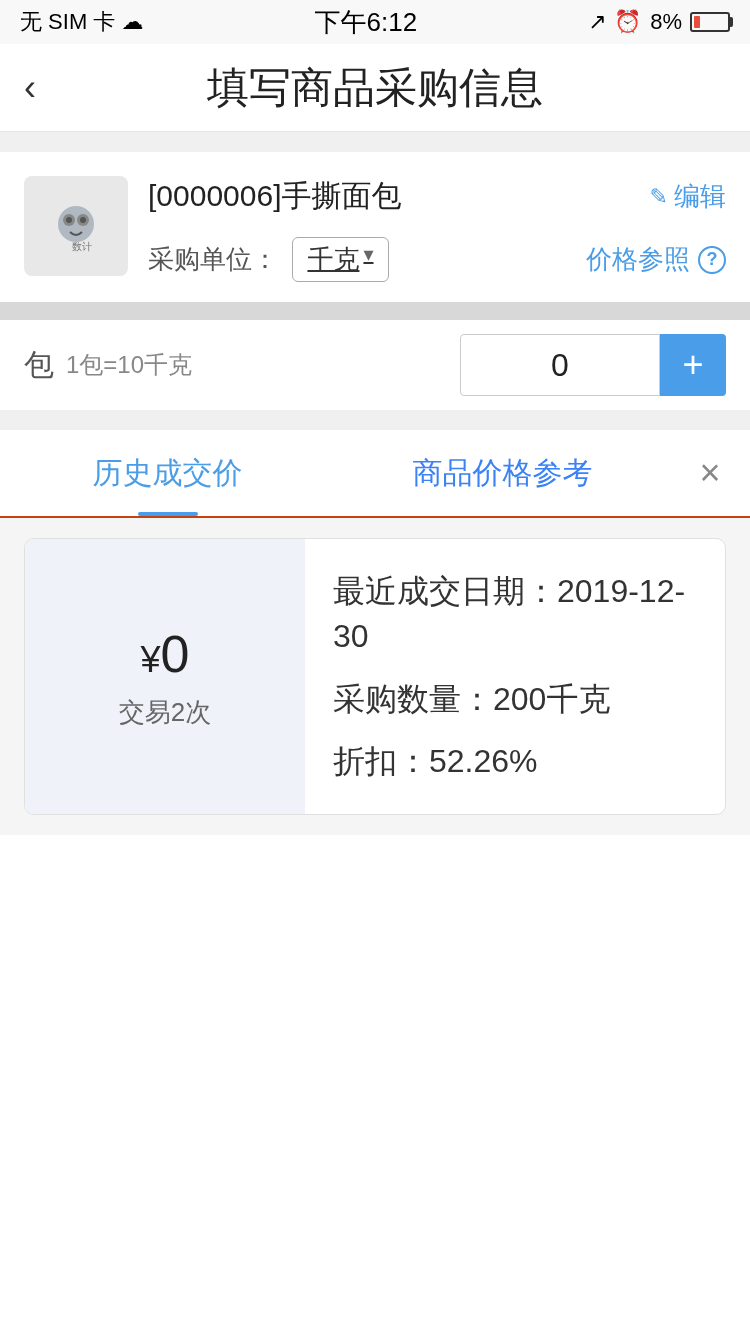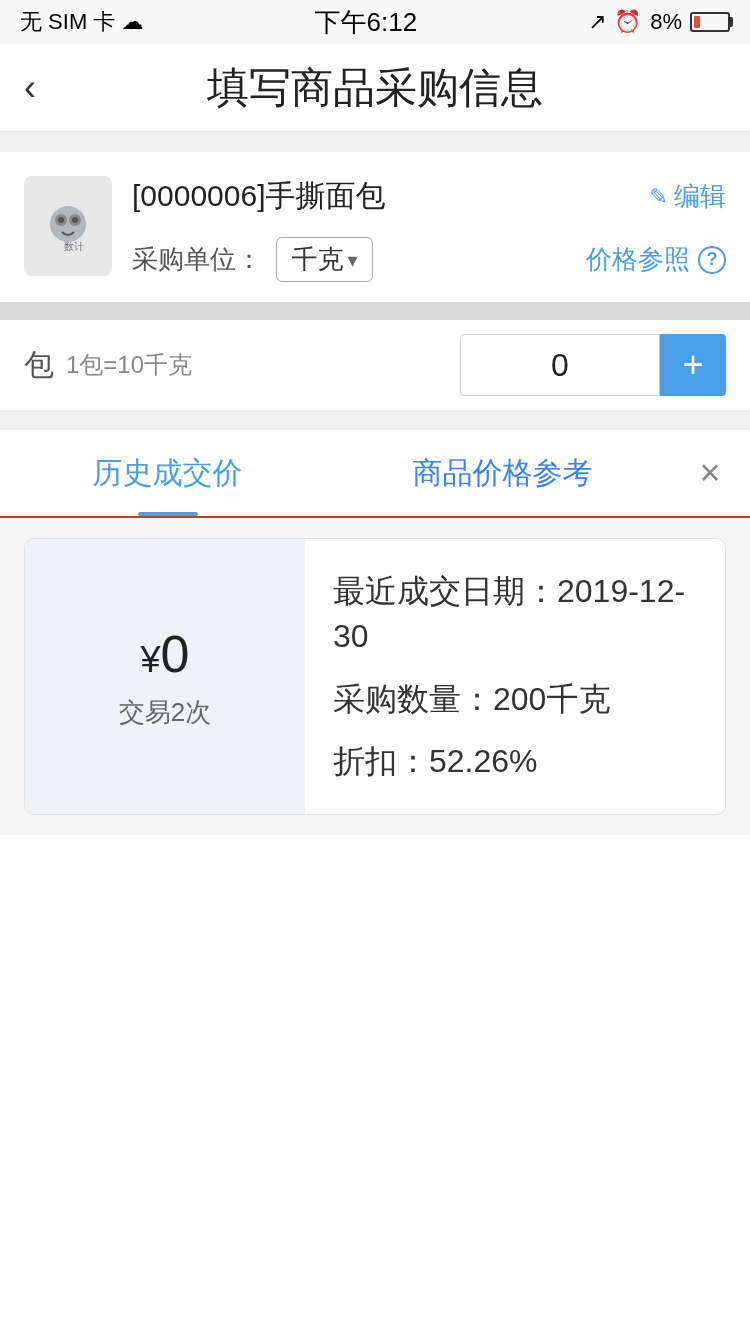--- a/index.html
+++ b/index.html
@@ -63,21 +63,21 @@
     
     .product-section {
       background: #fff;
       padding: 24px 24px 20px 24px;
       margin-top: 20px;
       display: flex;
       align-items: flex-start;
       gap: 20px;
     }
     .product-thumb {
-      width: 88px; height: 100px;
+      width: 104px; height: 100px;
       background: #e8e8e8;
       border-radius: 8px;
       display: flex; align-items: center; justify-content: center;
       flex-shrink: 0;
       overflow: hidden;
     }
     .product-thumb svg { width: 60px; height: 60px; }
     .product-info { flex: 1; }
     .product-header {
       display: flex; align-items: center; justify-content: space-between;
@@ -86,23 +86,23 @@
     .product-name { font-size: 30px; color: #222; font-weight: 500; }
     .edit-btn {
       font-size: 26px; color: #4a9de8; display: flex; align-items: center; gap: 6px; cursor: pointer;
     }
     .edit-icon { font-size: 22px; }
     .product-unit-row {
       display: flex; align-items: center; justify-content: space-between;
     }
     .unit-label { font-size: 26px; color: #555; }
     .unit-badge {
-      display: inline-flex; align-items: center; gap: 4px;
+      display: inline-flex; gap: 4px;
       border: 1px solid #aaa; border-radius: 6px; padding: 4px 14px;
-      font-size: 26px; color: #333; margin-left: 10px;
+      font-size: 26px; color: #333; margin-left: 10px; text-decoration: underline;
     }
     .unit-badge-arrow { font-size: 20px; color: #666; }
     .price-ref-btn {
       font-size: 26px; color: #4a9de8; display: flex; align-items: center; gap: 8px; cursor: pointer;
     }
     .help-circle {
       width: 28px; height: 28px; border-radius: 50%;
       border: 2px solid #4a9de8;
       display: inline-flex; align-items: center; justify-content: center;
       font-size: 18px; color: #4a9de8; font-weight: bold;

